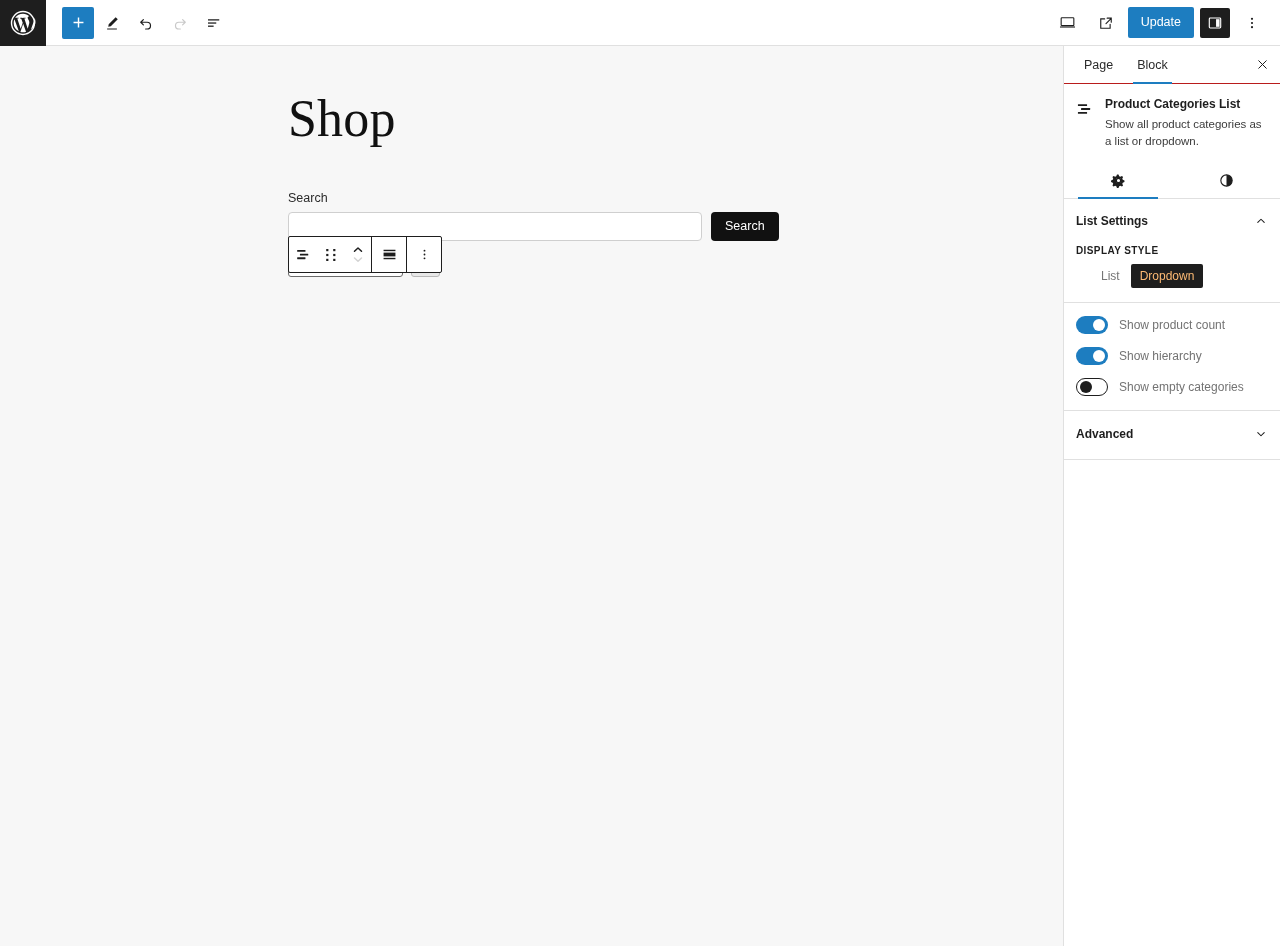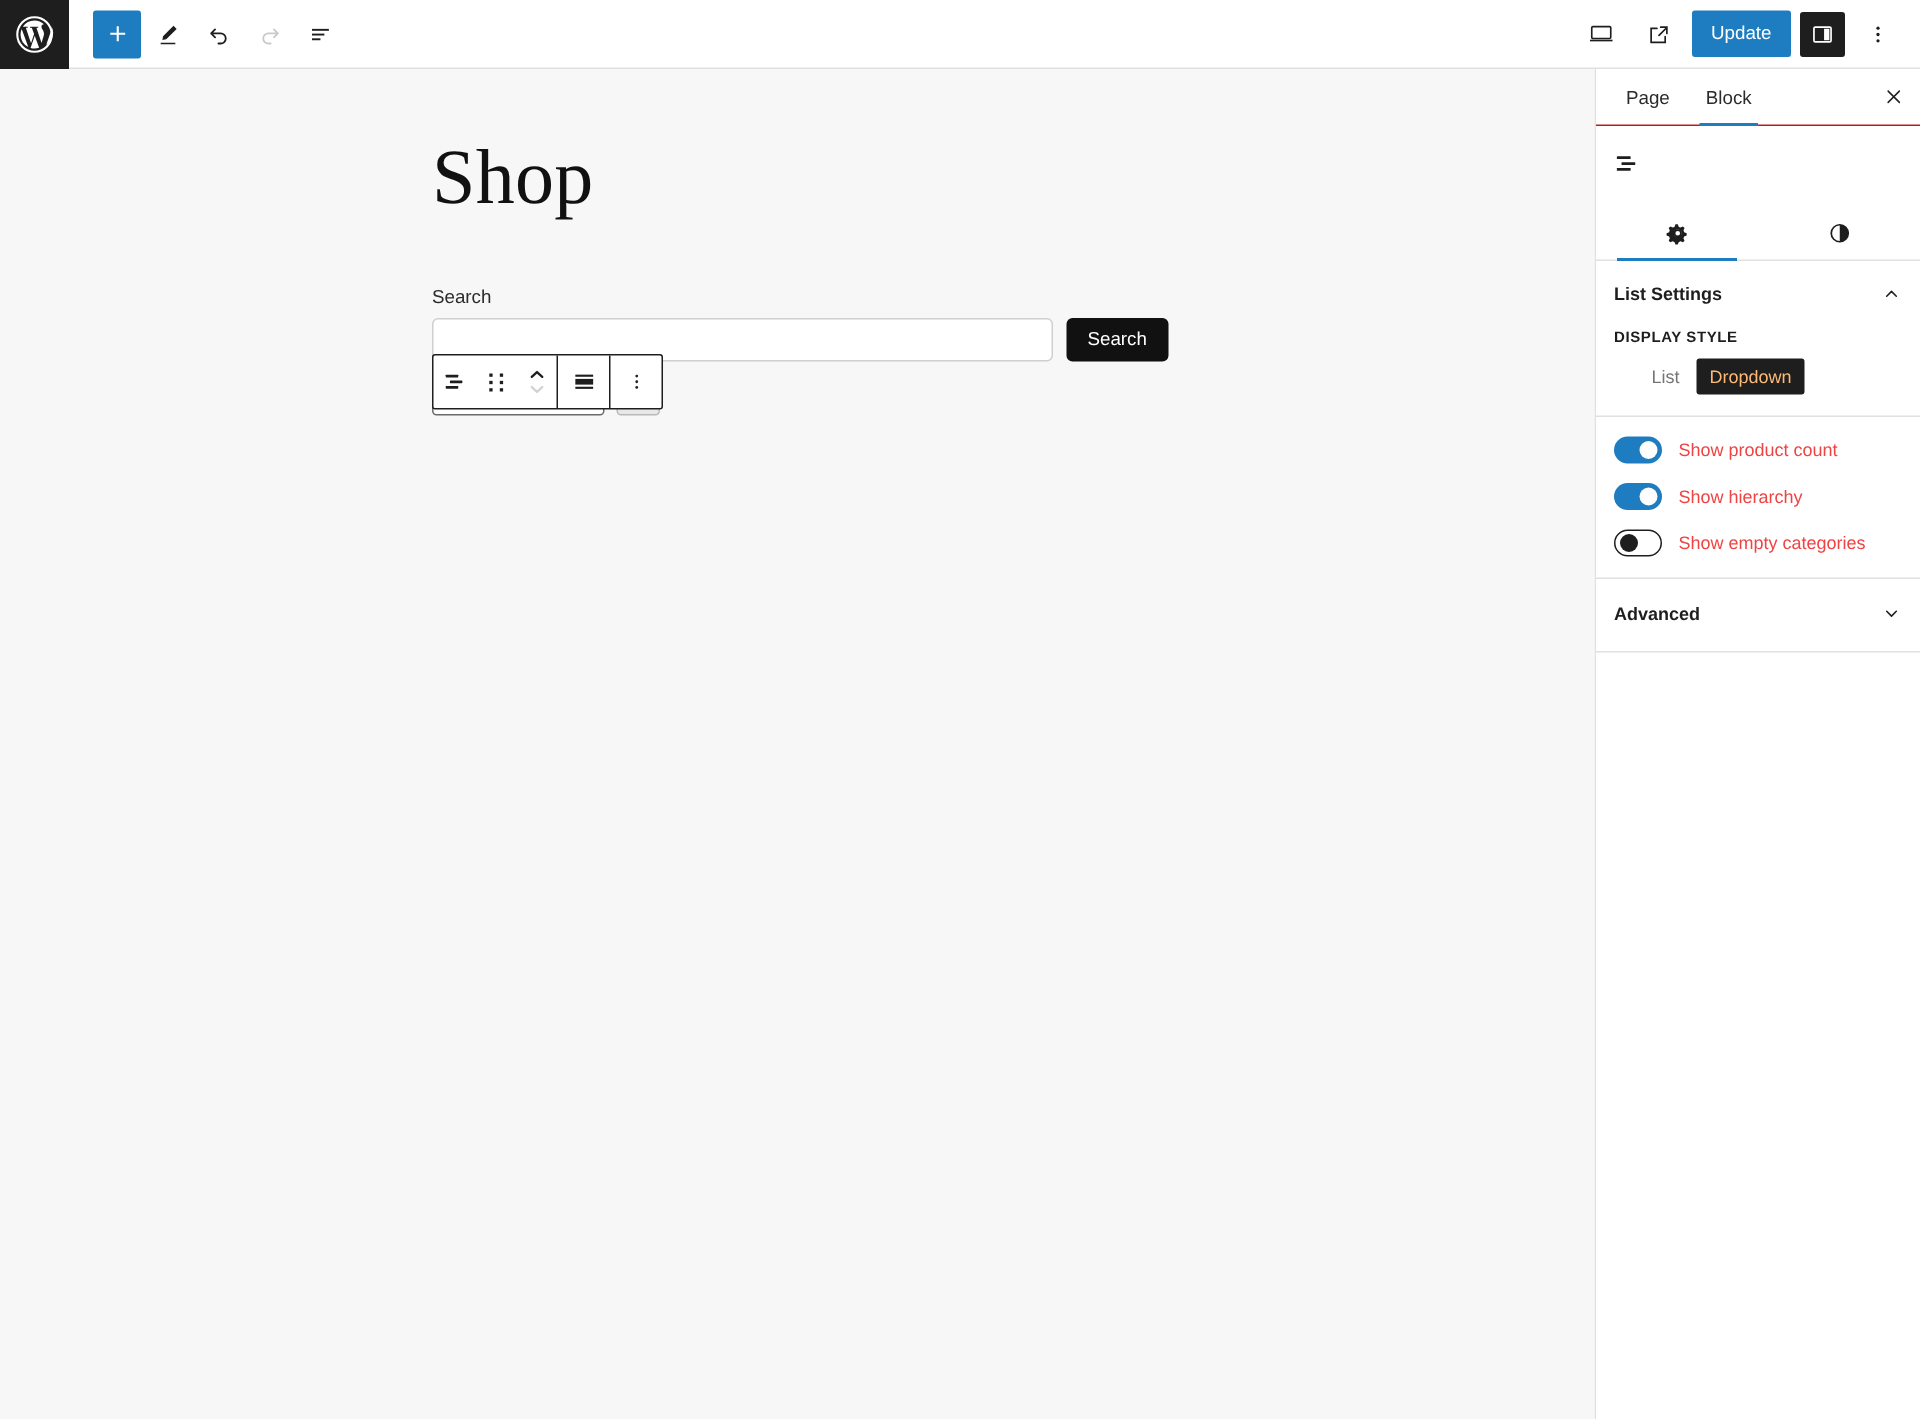--- a/index.html
+++ b/index.html
@@ -161,21 +161,21 @@
   .toggle-row { display: flex; align-items: center; gap: 11px; margin-top: 13px; }
   .toggle {
     width: 32px; height: 18px; border-radius: 9px; position: relative;
     flex: 0 0 32px; cursor: pointer;
   }
   .toggle.on { background: #1d7dc0; }
   .toggle.off { background: #fff; border: 1.5px solid #1e1e1e; }
   .knob { position: absolute; top: 3px; width: 12px; height: 12px; border-radius: 50%; }
   .toggle.on .knob { right: 3px; background: #fff; }
   .toggle.off .knob { left: 2.5px; background: #1e1e1e; top: 1.5px; }
-  .toggle-label { font-size: 12px; color: #ef4444; }
+  .toggle-label { font-size: 12px; color: #737373; }
   .panel.flat { padding-bottom: 2px; }
   .panel.flat .panel-head { height: 46px; }
 </style>
 </head>
 <body>
 
 <div class="app">
 
   <div class="topbar">
     <div class="wp-logo">
@@ -352,20 +352,24 @@
       <div class="block-card">
         <div style="padding-top:2px;">
           <svg width="20" height="20" viewBox="0 0 24 24" aria-hidden="true">
             <g fill="#1e1e1e">
               <rect x="3.5" y="6.2" width="11" height="2.2" rx="0.4"></rect>
               <rect x="7.2" y="10.9" width="11" height="2.2" rx="0.4"></rect>
               <rect x="3.5" y="15.6" width="11" height="2.2" rx="0.4"></rect>
             </g>
           </svg>
         </div>
+        <div>
+          <div class="bc-title">Product Categories List</div>
+          <div class="bc-desc">Show all product categories as a list or dropdown.</div>
+        </div>
       </div>
 
       <div class="mode-tabs">
         <button class="mode-tab active">
           <svg width="17" height="17" viewBox="0 0 24 24" aria-hidden="true">
             <path fill="#1e1e1e" d="M12 8.2A3.8 3.8 0 1 0 12 15.8 3.8 3.8 0 0 0 12 8.2zm0 6a2.2 2.2 0 1 1 0-4.4 2.2 2.2 0 0 1 0 4.4z"></path>
             <path fill="#1e1e1e" d="M20.3 13.6v-3.2l-2.25-.42a6.5 6.5 0 0 0-.66-1.6l1.3-1.9-2.25-2.25-1.9 1.3a6.5 6.5 0 0 0-1.6-.66L12.5 2.6H9.3l-.42 2.27a6.5 6.5 0 0 0-1.6.66l-1.9-1.3L3.13 6.48l1.3 1.9a6.5 6.5 0 0 0-.66 1.6l-2.27.42v3.2l2.27.42c.15.56.37 1.1.66 1.6l-1.3 1.9 2.25 2.25 1.9-1.3c.5.29 1.04.51 1.6.66l.42 2.27h3.2l.42-2.27a6.5 6.5 0 0 0 1.6-.66l1.9 1.3 2.25-2.25-1.3-1.9c.29-.5.51-1.04.66-1.6l2.25-.42z" opacity="0"></path>
             <path fill="#1e1e1e" d="M12 3.6 13 6a6.4 6.4 0 0 1 1.6.67l2.3-1.05 1.5 1.5-1.05 2.3c.3.5.53 1.04.67 1.6l2.38 1v2.12l-2.38 1c-.14.56-.37 1.1-.67 1.6l1.05 2.3-1.5 1.5-2.3-1.05c-.5.3-1.04.53-1.6.67l-1 2.38H9.88l-1-2.38a6.4 6.4 0 0 1-1.6-.67l-2.3 1.05-1.5-1.5 1.05-2.3a6.4 6.4 0 0 1-.67-1.6l-2.38-1v-2.12l2.38-1c.14-.56.37-1.1.67-1.6L3.48 7.12l1.5-1.5 2.3 1.05c.5-.3 1.04-.53 1.6-.67l1-2.38H12zm0 4.9a3.5 3.5 0 1 0 0 7 3.5 3.5 0 0 0 0-7z"></path>
           </svg>
         </button>

